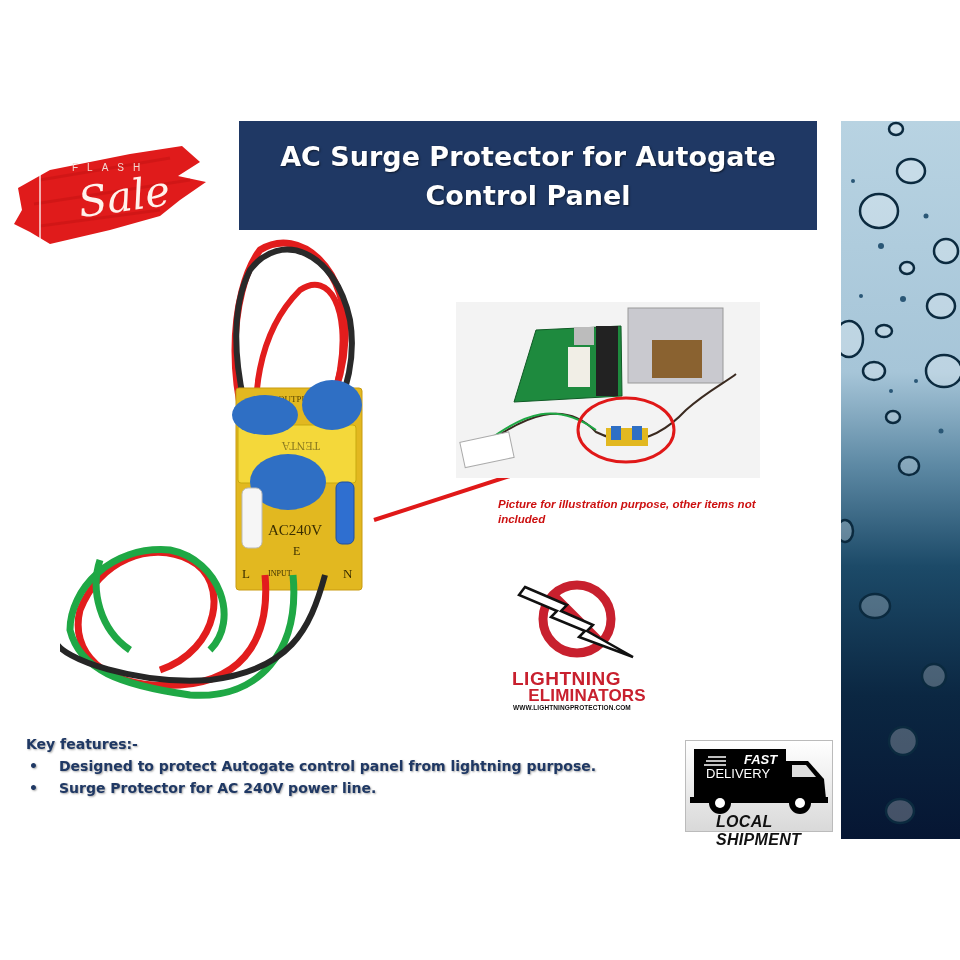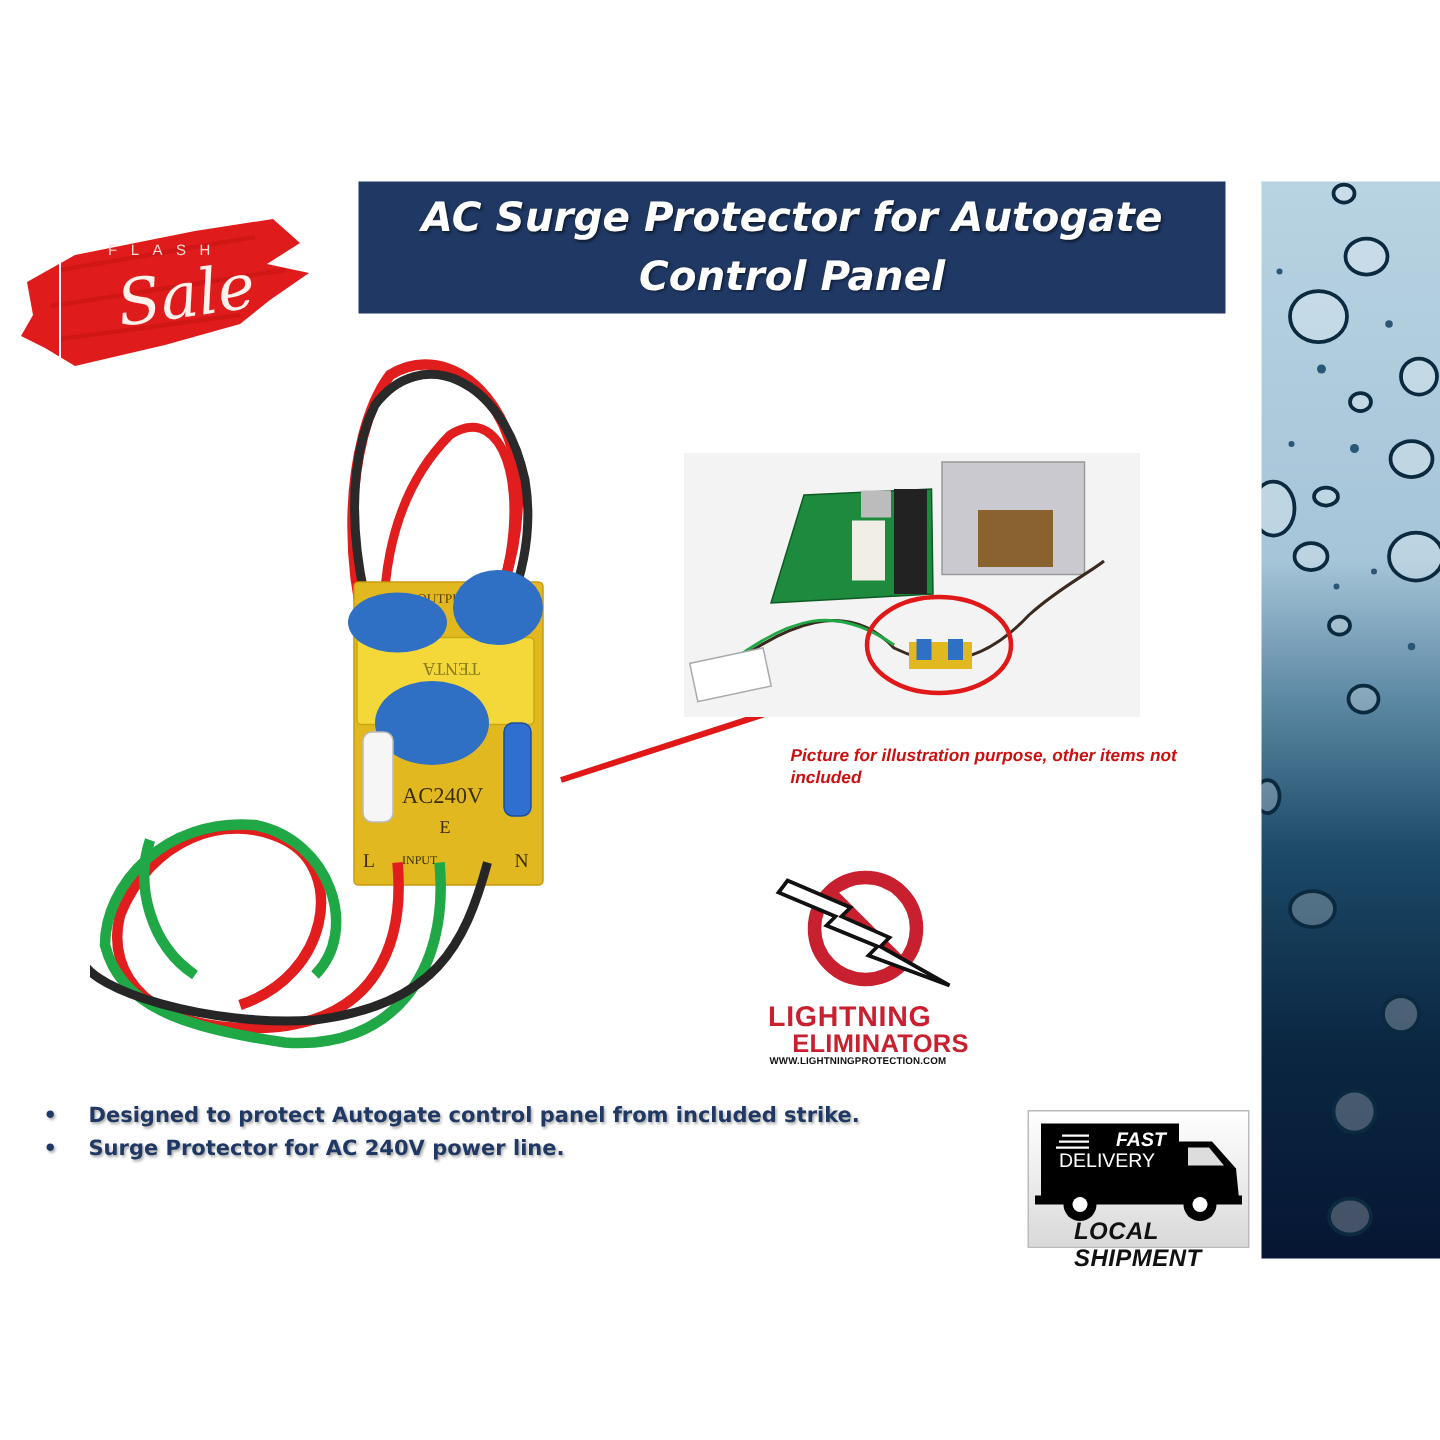--- a/index.html
+++ b/index.html
@@ -3,28 +3,28 @@
 <meta charset="utf-8">
 <style>
   html,body{margin:0;padding:0;}
   body{width:960px;height:960px;background:#ffffff;position:relative;overflow:hidden;font-family:"Liberation Sans",sans-serif;}
   .abs{position:absolute;}
   
   #flash{left:10px;top:140px;width:200px;height:110px;}
   .flash-word{position:absolute;left:62px;top:22px;color:#f3d9d2;font-size:10px;letter-spacing:9px;font-family:"Liberation Sans",sans-serif;}
   .sale-word{position:absolute;left:68px;top:32px;color:#fff2ec;font-size:42px;font-style:italic;font-family:"DejaVu Serif",serif;transform:rotate(-8deg);}
   
-  #title-box{left:239px;top:121px;width:578px;height:88px;background:#1f3864;color:#ffffff;display:flex;align-items:center;justify-content:center;text-align:center;font-style:italic;}
+  #title-box{left:239px;top:121px;width:578px;height:109px;background:#1f3864;color:#ffffff;display:flex;align-items:center;justify-content:center;text-align:center;}
   #title-box span{font-family:"DejaVu Sans",sans-serif;font-weight:bold;font-size:27px;line-height:39px;text-shadow:1px 1px 2px rgba(0,0,0,.55);width:540px;display:block;}
   
   #product{left:60px;top:230px;width:320px;height:480px;}
   
   #install{left:456px;top:302px;width:304px;height:176px;background:#f4f4f4;}
   
-  #caption{left:527px;top:497px;width:260px;color:#cc1010;font-style:italic;font-weight:bold;font-size:11.5px;line-height:15px;}
+  #caption{left:498px;top:497px;width:260px;color:#cc1010;font-style:italic;font-weight:bold;font-size:11.5px;line-height:15px;}
   
   #logo{left:505px;top:575px;width:160px;height:140px;}
   .logo-l1,.logo-l2{position:absolute;left:7px;width:150px;color:#c8202e;font-weight:bold;font-family:"Liberation Sans",sans-serif;text-align:left;}
   .logo-l1{top:93px;font-size:19px;letter-spacing:0.5px;}
   .logo-l2{top:111px;font-size:17px;letter-spacing:0.2px;text-align:center;}
   .logo-url{position:absolute;left:8px;top:129px;font-size:6.5px;font-weight:bold;color:#111;letter-spacing:0.1px;}
   
   #features{left:26px;top:733px;width:660px;color:#1f3864;font-family:"DejaVu Sans",sans-serif;font-weight:bold;text-shadow:1px 1px 2px rgba(0,0,0,.35);}
   .feat-heading{font-size:14px;line-height:22px;}
   .feat-item{font-size:14px;line-height:22px;display:flex;}
@@ -123,23 +123,24 @@
     <circle cx="72" cy="44" r="34" fill="none" stroke="#c8202e" stroke-width="9"></circle>
     <line x1="48" y1="20" x2="96" y2="68" stroke="#c8202e" stroke-width="9"></line>
     <polygon points="20,12 62,30 56,36 88,50 82,56 128,82 74,62 80,56 46,42 52,36 14,20" fill="#ffffff" stroke="#111" stroke-width="2.5"></polygon>
   </svg>
   <div class="logo-l1">LIGHTNING</div>
   <div class="logo-l2">ELIMINATORS</div>
   <div class="logo-url">WWW.LIGHTNINGPROTECTION.COM</div>
 </div>
 
 <div id="features" class="abs">
+  <div class="feat-heading">Key features:-</div>
   <div class="feat-item">
     <span class="bullet">•</span>
-    <span>Designed to protect Autogate control panel from included strike.</span>
+    <span>Designed to protect Autogate control panel from lightning purpose.</span>
   </div>
   <div class="feat-item">
     <span class="bullet">•</span>
     <span>Surge Protector for AC 240V power line.</span>
   </div>
 </div>
 
 <div id="delivery" class="abs">
   <svg width="146" height="90" viewBox="0 0 146 90" style="position:absolute;left:0;top:0">
     <rect x="8" y="8" width="92" height="50" fill="#000"></rect>

